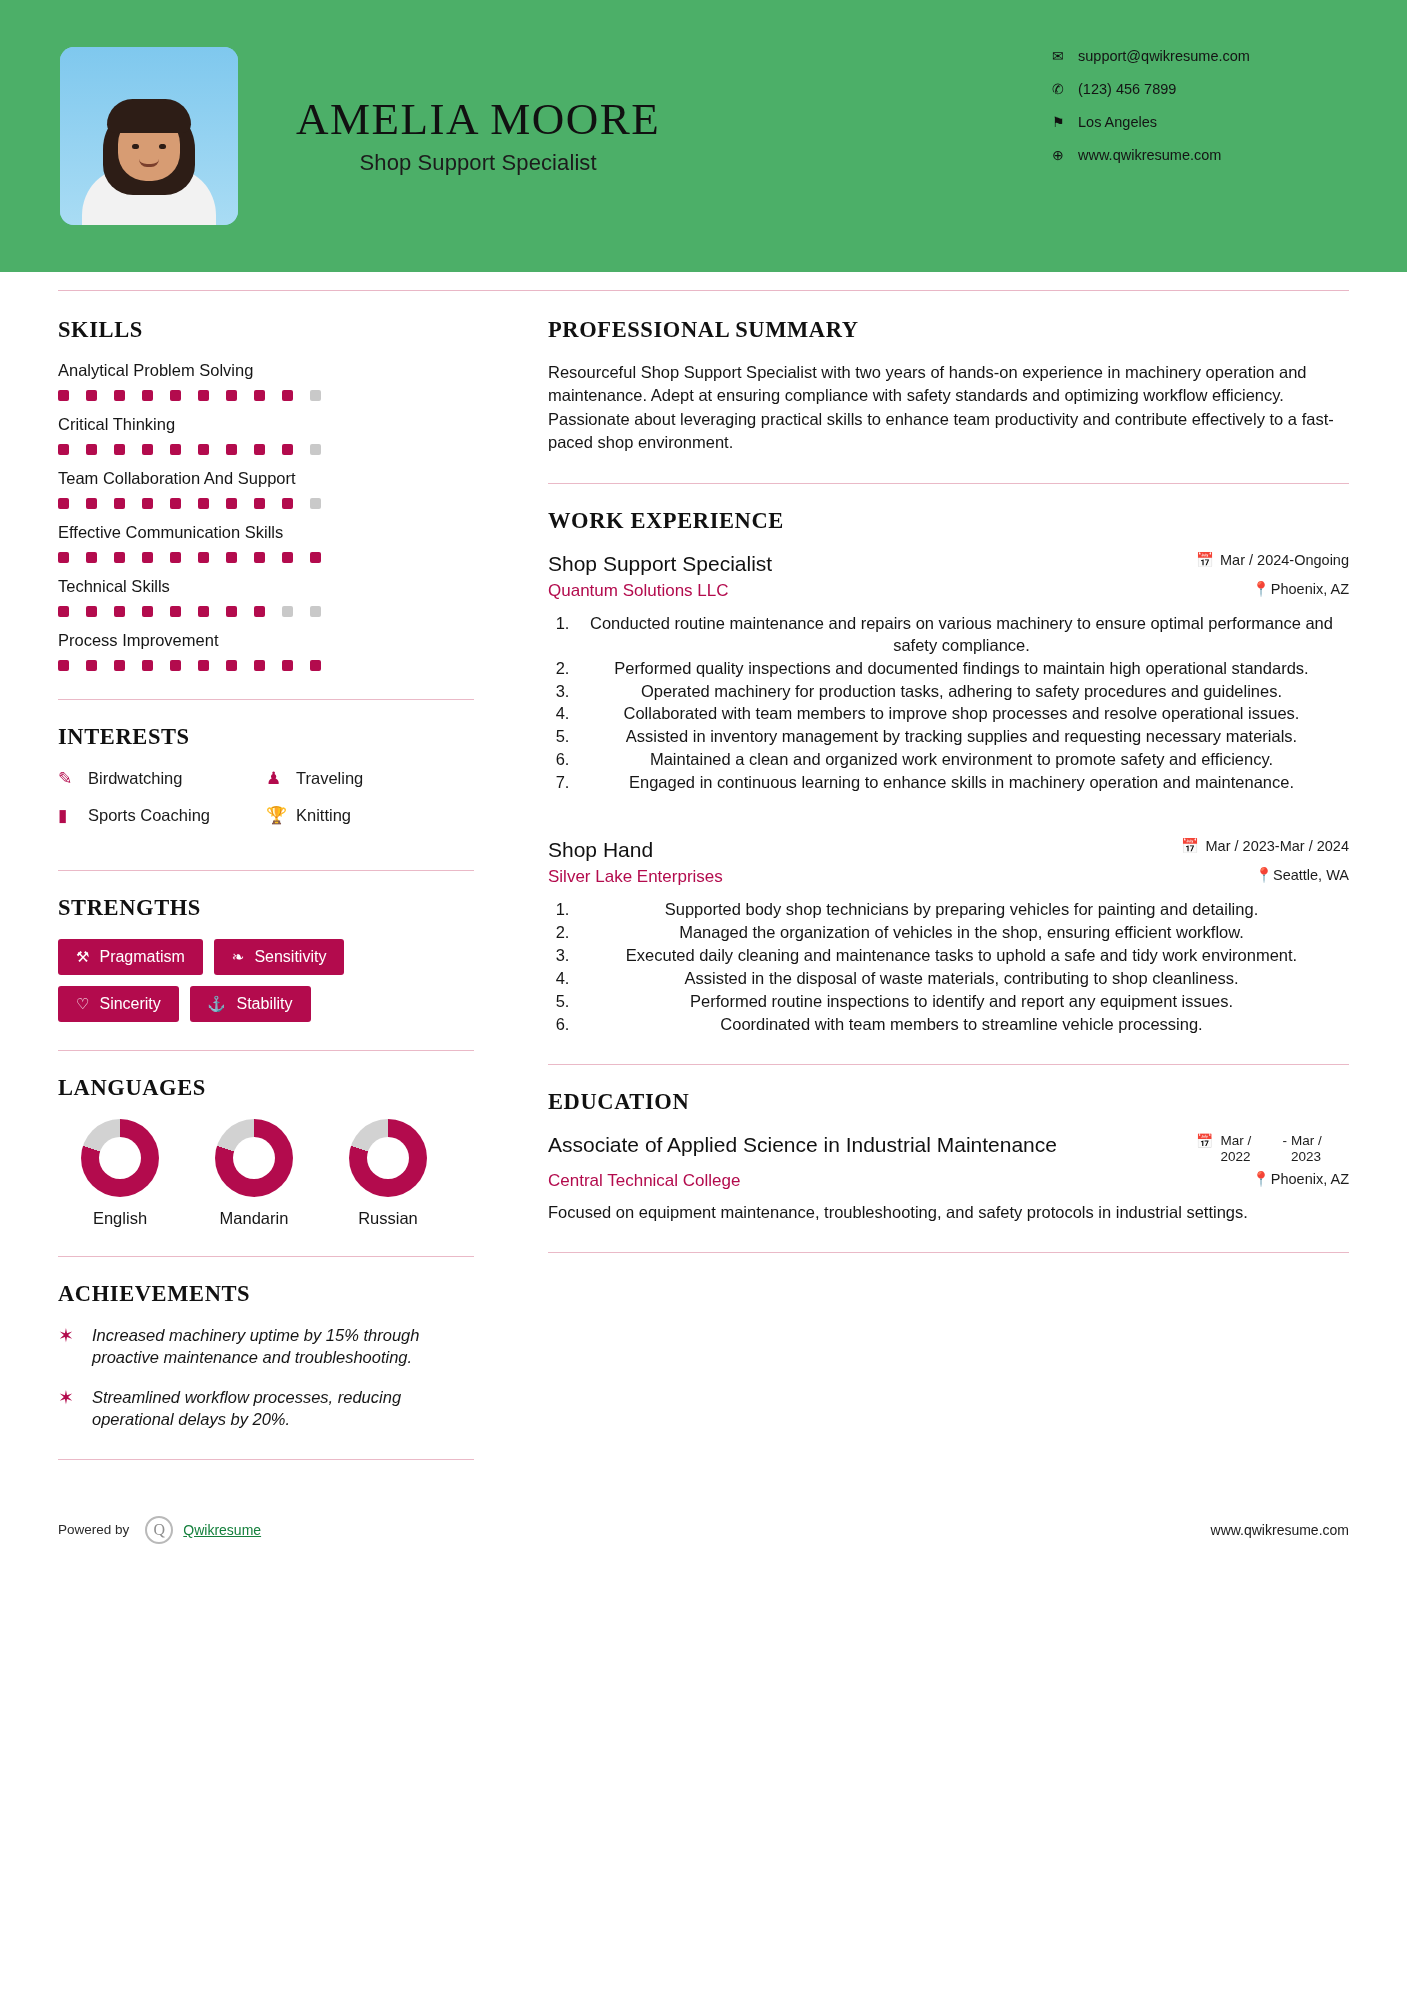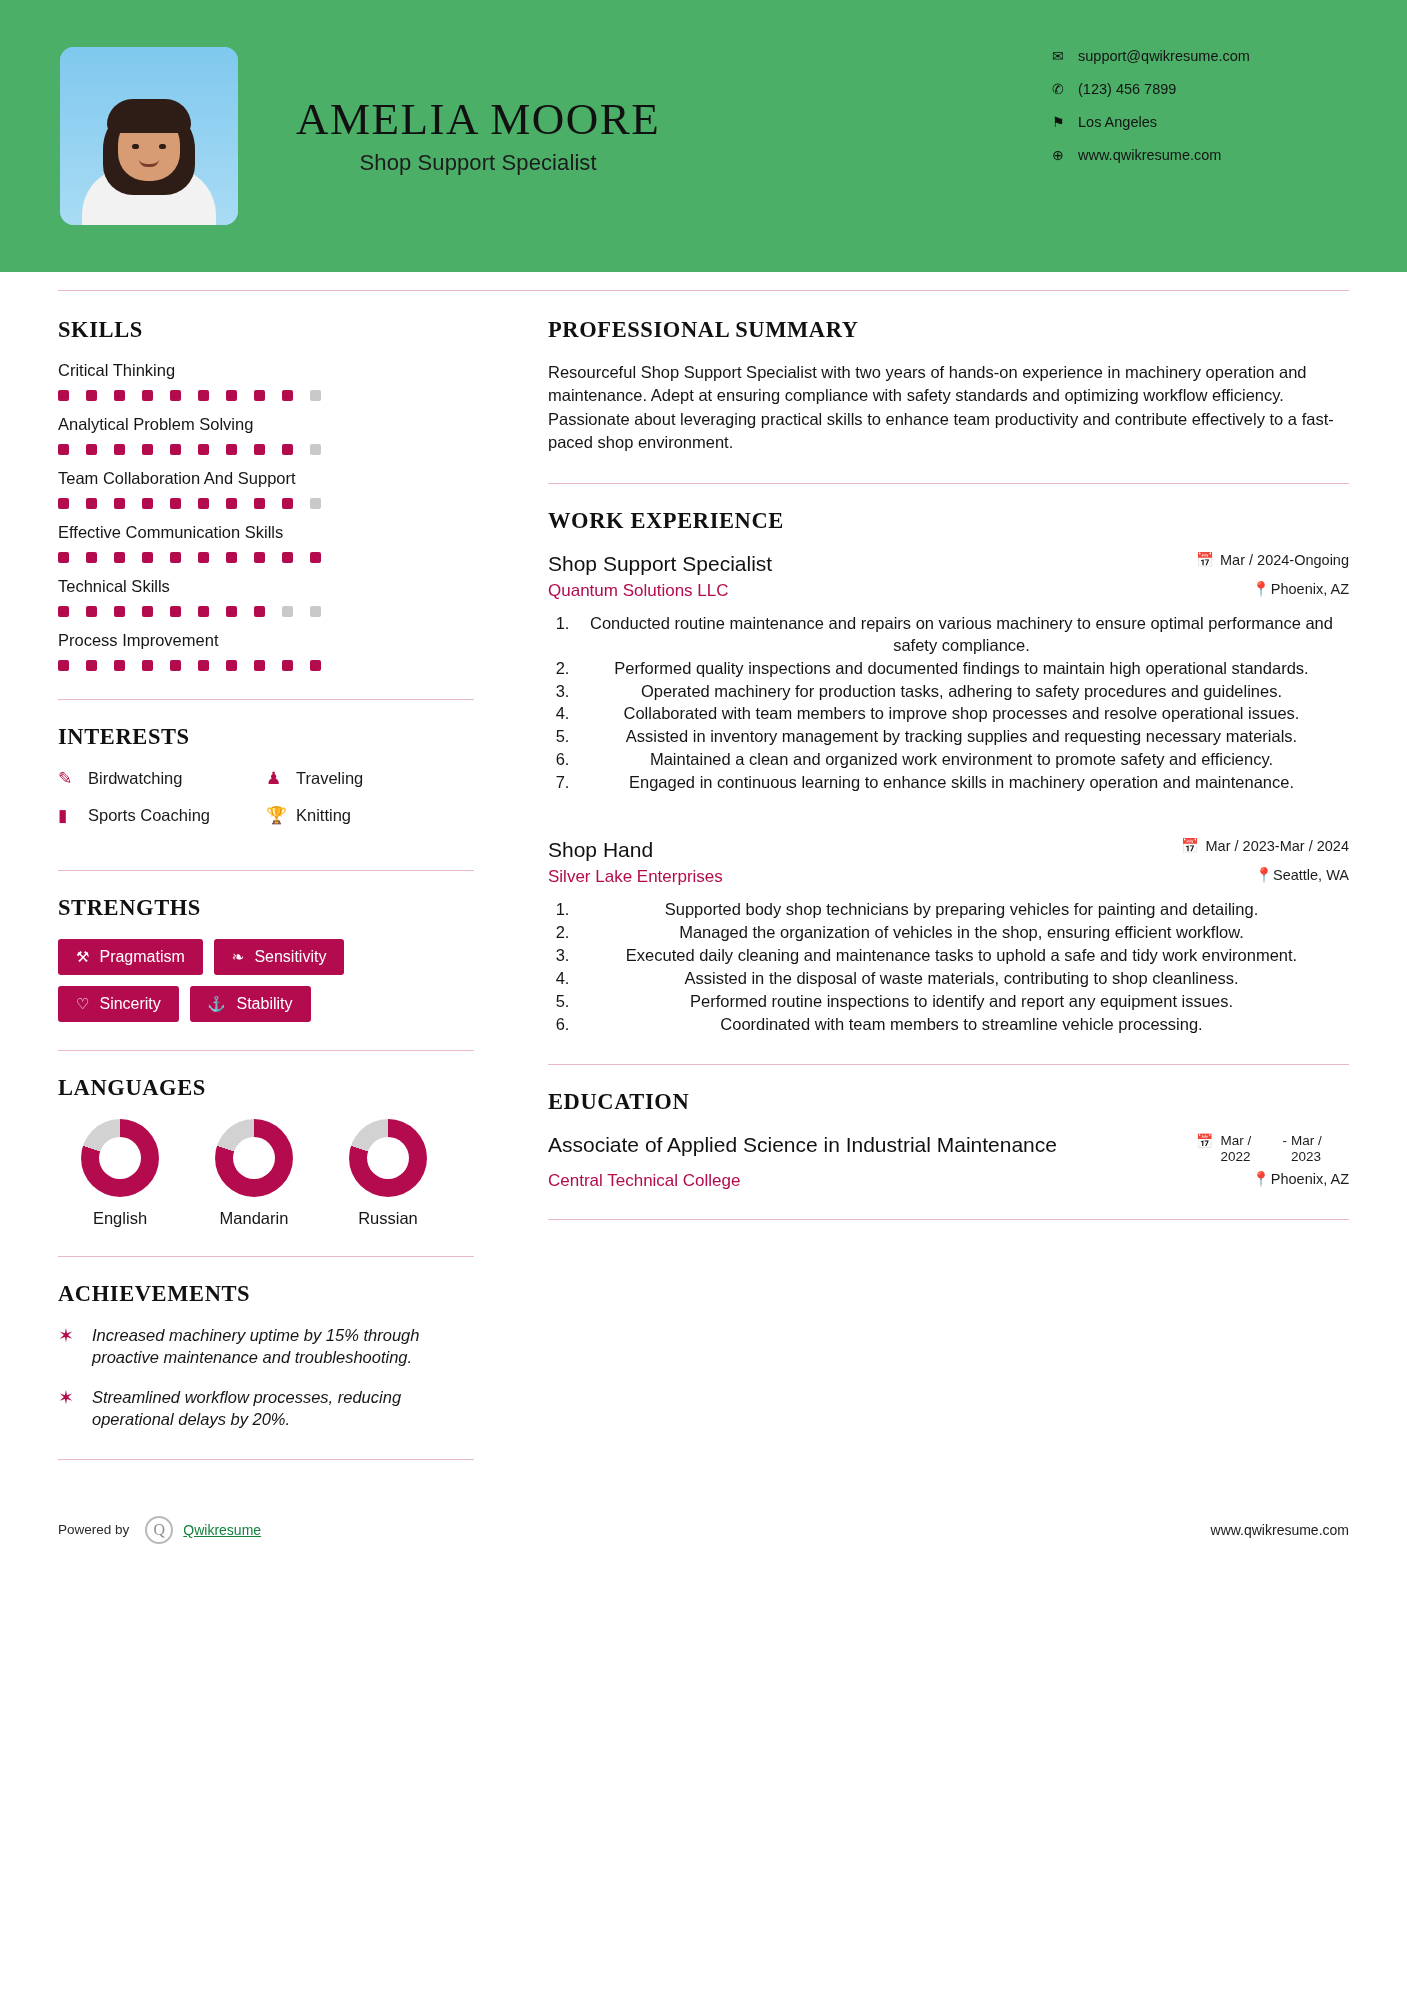--- a/index.html
+++ b/index.html
@@ -222,36 +222,36 @@
   <div style="height:18px"></div>
   <div class="top-rule"></div>
 
   <div class="body-wrap">
 
     <div class="col-left">
 
       <h2 class="sec">SKILLS</h2>
       <div>
         <div class="skill">
+          <div class="skill-name">Analytical Problem Solving</div>
+          <div class="dots">
+            <span class="dot"></span>
+              <span class="dot"></span>
+              <span class="dot"></span>
+              <span class="dot"></span>
+              <span class="dot"></span>
+              <span class="dot"></span>
+              <span class="dot"></span>
+              <span class="dot"></span>
+              <span class="dot"></span>
+              <span class="dot off"></span>
+          </div>
+        </div>
+        <div class="skill">
           <div class="skill-name">Critical Thinking</div>
-          <div class="dots">
-            <span class="dot"></span>
-              <span class="dot"></span>
-              <span class="dot"></span>
-              <span class="dot"></span>
-              <span class="dot"></span>
-              <span class="dot"></span>
-              <span class="dot"></span>
-              <span class="dot"></span>
-              <span class="dot"></span>
-              <span class="dot off"></span>
-          </div>
-        </div>
-        <div class="skill">
-          <div class="skill-name">Analytical Problem Solving</div>
           <div class="dots">
             <span class="dot"></span>
               <span class="dot"></span>
               <span class="dot"></span>
               <span class="dot"></span>
               <span class="dot"></span>
               <span class="dot"></span>
               <span class="dot"></span>
               <span class="dot"></span>
               <span class="dot"></span>
@@ -469,20 +469,21 @@
             <span style="margin:0 4px;">-</span>
             <span class="edu-date-col">Mar / 2023</span>
           </div>
         </div>
         <div class="edu-sub">
           <div class="edu-school">Central Technical College</div>
           <div class="edu-loc">
             <span class="mi">📍</span><span>Phoenix, AZ</span>
           </div>
         </div>
+        <div class="edu-desc">Focused on equipment maintenance, troubleshooting, and safety protocols in industrial settings.</div>
       </div>
 
       <div class="rule"></div>
     </div>
   </div>
 
   <div class="footer">
     <div class="pw">
       <span>Powered by</span>
       <span class="logo">Q</span>

